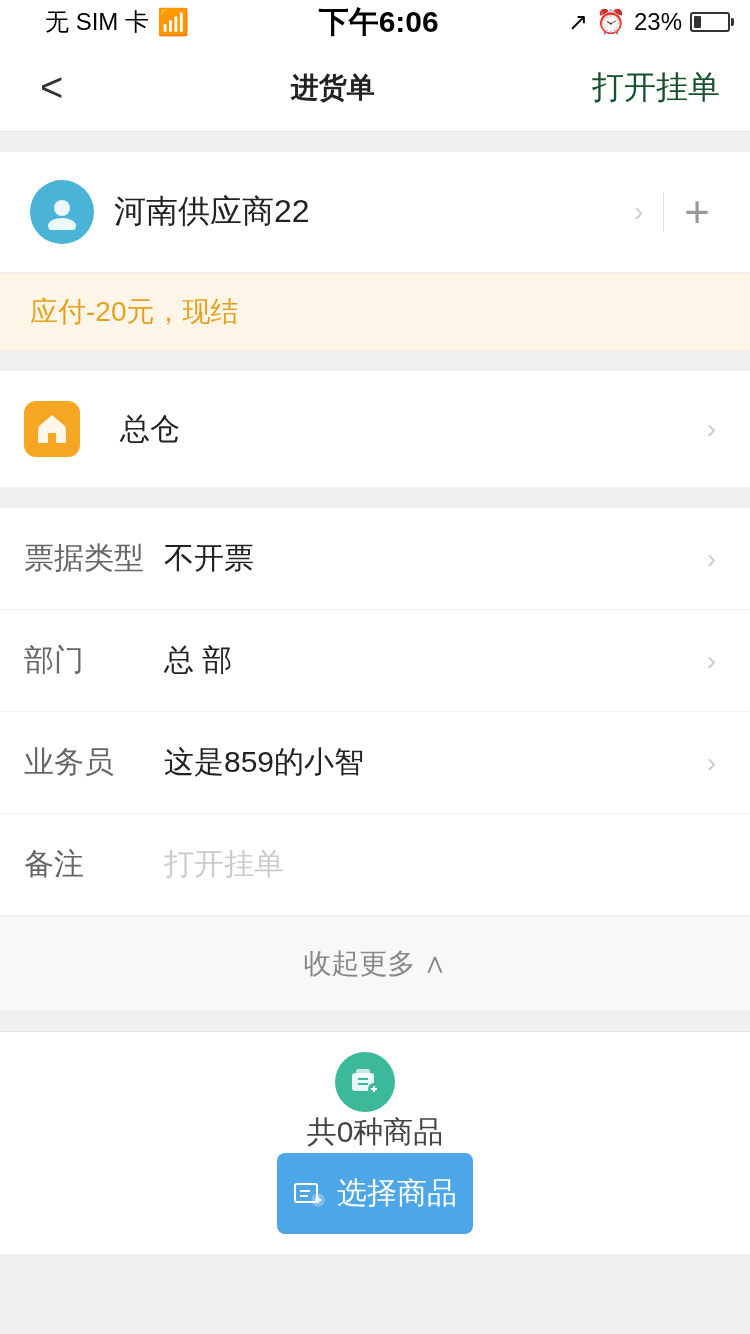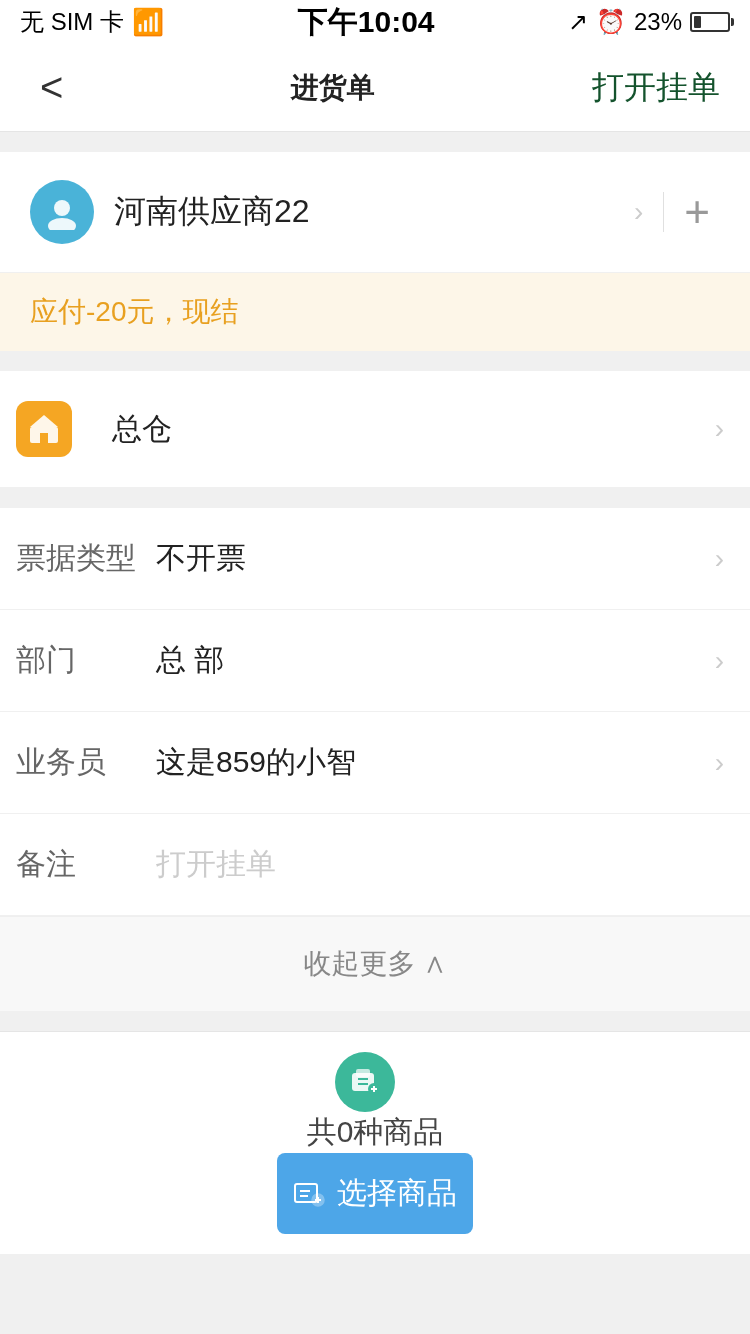--- a/index.html
+++ b/index.html
@@ -16,21 +16,21 @@
     .status-bar {
       display: flex;
       justify-content: space-between;
       align-items: center;
       background: #fff;
       padding: 0 20px;
       height: 44px;
       font-size: 24px;
       font-weight: 500;
     }
-    .status-left { display: flex; align-items: center; gap: 8px; }
+    .status-left { display: flex; align-items: center; gap: 8px; margin-left: 25px; }
     .status-center { font-size: 30px; font-weight: 600; }
     .status-right { display: flex; align-items: center; gap: 8px; font-size: 24px; }
     .battery-icon {
       display: inline-flex; align-items: center;
       border: 2px solid #333; border-radius: 3px;
       width: 40px; height: 20px; padding: 2px; position: relative;
     }
     .battery-icon::after {
       content: '';
       position: absolute; right: -6px; top: 50%;
@@ -122,21 +122,21 @@
       background: #fdf6e8;
       padding: 20px 30px;
       font-size: 28px;
       color: #e8a020;
     }
 
     
     .form-row {
       display: flex;
       align-items: center;
-      padding: 30px 16px;
+      padding: 30px 24px;
       background: #fff;
       border-bottom: 1px solid #f0f0f0;
       min-height: 100px;
     }
     .form-row-icon {
       width: 56px; height: 56px;
       border-radius: 12px;
       background: #f5a623;
       display: flex; align-items: center; justify-content: center;
       font-size: 28px;
@@ -219,21 +219,21 @@
     .wifi-icon { font-size: 26px; }
   </style>
 </head>
 <body>
 
 <div class="status-bar">
   <div class="status-left">
     <span>无 SIM 卡</span>
     <span class="wifi-icon">📶</span>
   </div>
-  <div class="status-center">下午10:04</div>
+  <div class="status-center">下午6:06</div>
   <div class="status-right">
     <span>↗</span>
     <span>⏰</span>
     <span>23%</span>
     <span class="battery-icon">
       <span class="battery-fill"></span>
     </span>
   </div>
 </div>
 

